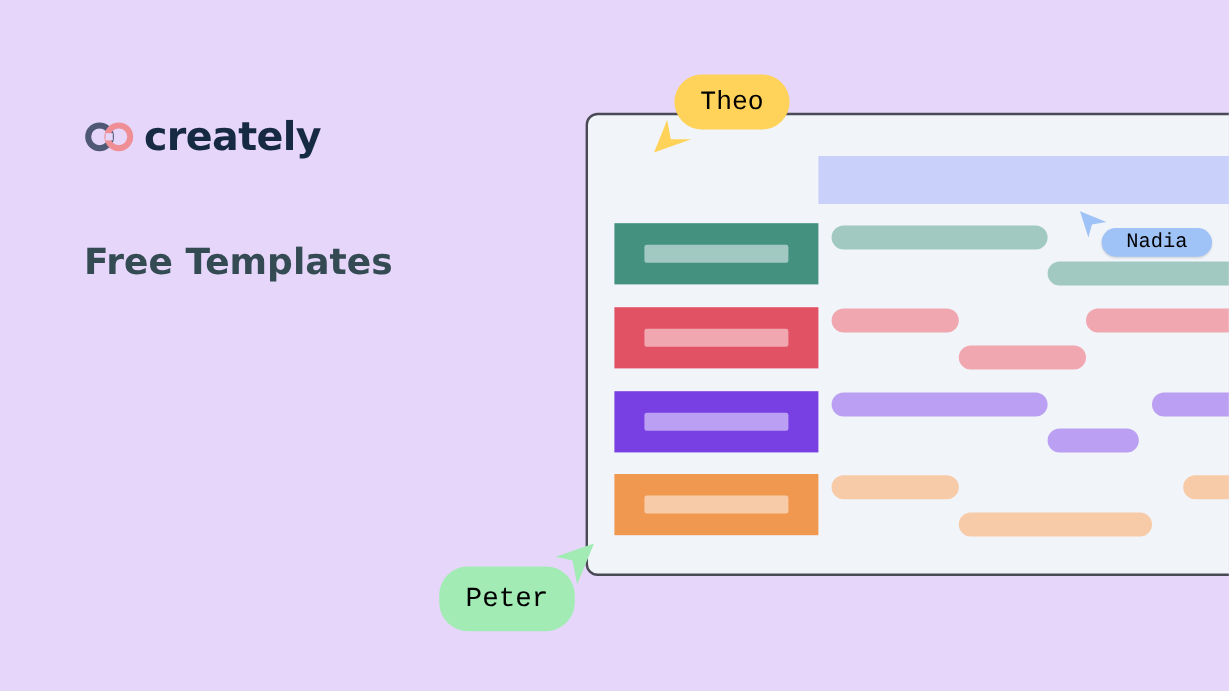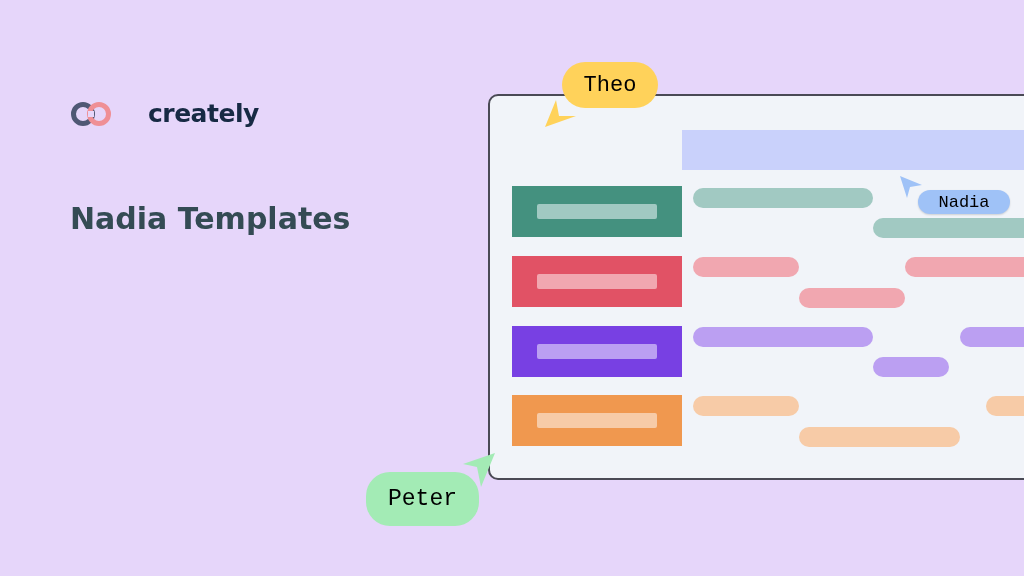--- a/index.html
+++ b/index.html
@@ -3,21 +3,21 @@
 <meta charset="utf-8">
 <style>
   html, body { margin:0; padding:0; }
   body {
     width:1024px; height:576px; overflow:hidden; position:relative;
     background:#e6d6fa;
     font-family:"Liberation Sans", sans-serif;
   }
   .logo { position:absolute; left:70px; top:94px; height:40px; display:flex; align-items:center; }
   .logo-mark { width:44px; height:28px; position:relative; margin-right:6px; }
-  .logo-text { font-family:"DejaVu Sans", sans-serif; font-weight:bold; font-size:25px; color:#172a44; letter-spacing:-0.5px; line-height:40px;margin-left:28px; }
+  .logo-text { font-family:"DejaVu Sans", sans-serif; font-weight:bold; font-size:33px; color:#172a44; letter-spacing:-0.5px; line-height:40px; }
   .headline { position:absolute; left:70px; top:196px; width:400px; font-family:"DejaVu Sans", sans-serif; font-weight:bold; font-size:30px; line-height:45px; color:#344b54; }
   .headline div { white-space:nowrap; }
   .board {
     position:absolute; left:488px; top:94px; width:560px; height:386px;
     background:#f1f4f9; border:2px solid #4a4a55; border-radius:10px; box-sizing:border-box; overflow:hidden;
   }
   .header-band { position:absolute; left:192px; top:34px; width:400px; height:40px; background:#c9d1fb; }
   .row-label { position:absolute; left:22px; width:170px; height:51px; display:flex; align-items:center; justify-content:center; }
   .row-label .inner { width:120px; height:15px; border-radius:2px; }
   .bar { position:absolute; height:20px; border-radius:10px; }
@@ -35,21 +35,21 @@
     <svg width="44" height="28" viewBox="0 0 44 28">
       <circle cx="13" cy="14" r="9.5" fill="none" stroke="#4f5874" stroke-width="5"></circle>
       <circle cx="29" cy="14" r="9.5" fill="none" stroke="#ef8f95" stroke-width="5"></circle>
       <rect x="18" y="11" width="6" height="6" fill="#e6d6fa"></rect>
     </svg>
   </div>
   <span class="logo-text">creately</span>
 </div>
 
 <div class="headline">
-  <div>Nadia Templates</div>
+  <div>Free Templates</div>
 </div>
 
 <div class="board">
   <div class="header-band"></div>
 
   <div class="row-label" style="top:90px;background:#44917f;">
     <div class="inner" style="background:#a1c9c2;"></div>
   </div>
   <div class="bar" style="left:203px;top:92px;width:180px;background:#a1c9c2;"></div>
   <div class="bar" style="left:383px;top:122px;width:200px;background:#a1c9c2;"></div>

